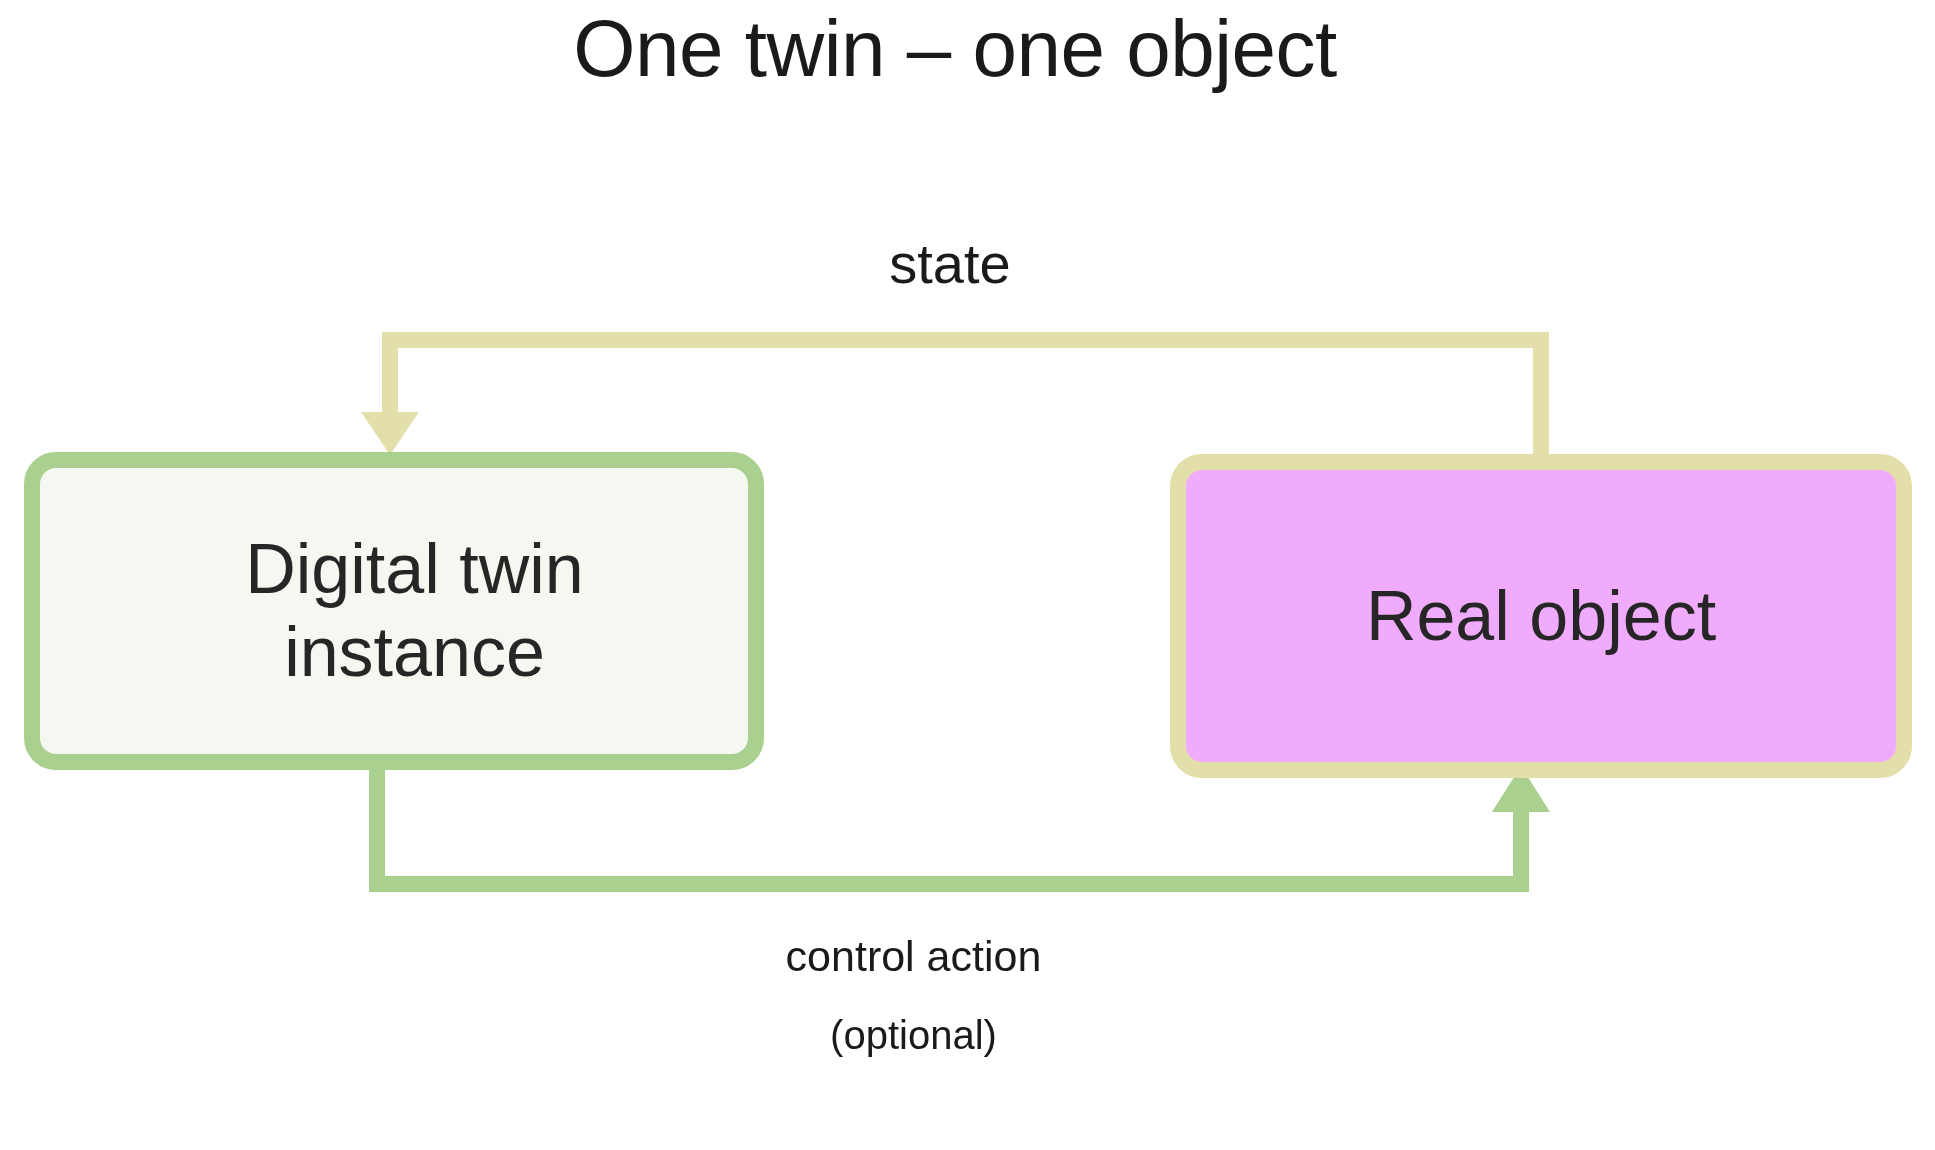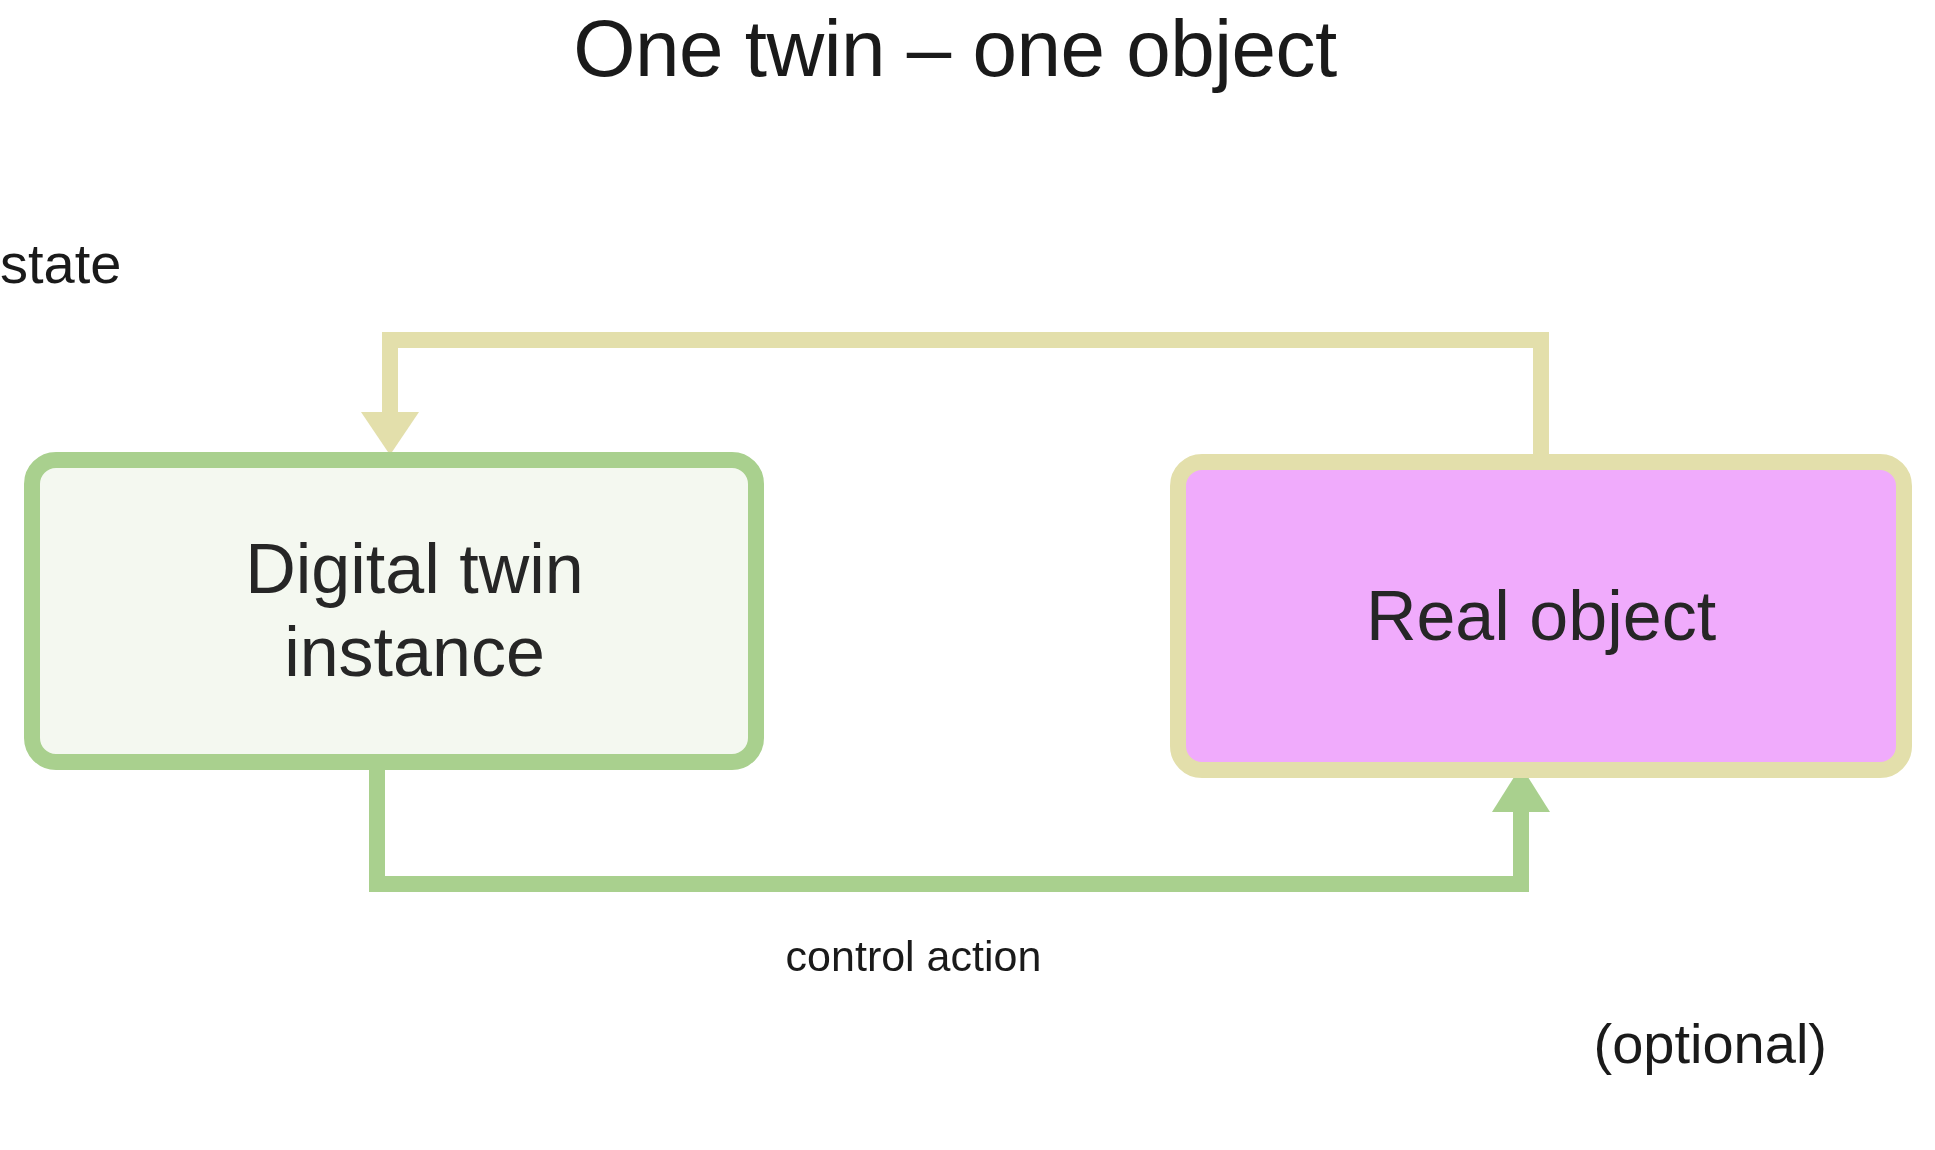--- a/index.html
+++ b/index.html
@@ -38,35 +38,36 @@
     width: 1862px;
     text-align: center;
     font-size: 80px;
     letter-spacing: -0.5px;
     margin-left: 24px;
   }
   #state-label {
     left: 0;
     top: 233px;
     width: 1900px;
+    text-align: center;
     font-size: 56px;
   }
   #control-action-label {
     left: 0;
     top: 932px;
     width: 1827px;
     text-align: center;
     font-size: 43px;
   }
   #optional-label {
     left: 0;
     top: 1013px;
     width: 1827px;
-    text-align: right;
-    font-size: 56px;
+    text-align: center;
+    font-size: 40px;
   }
   .node-box {
     position: absolute;
     box-sizing: border-box;
     display: flex;
     align-items: center;
     justify-content: center;
     border-style: solid;
     border-width: 16px;
     border-radius: 32px;

